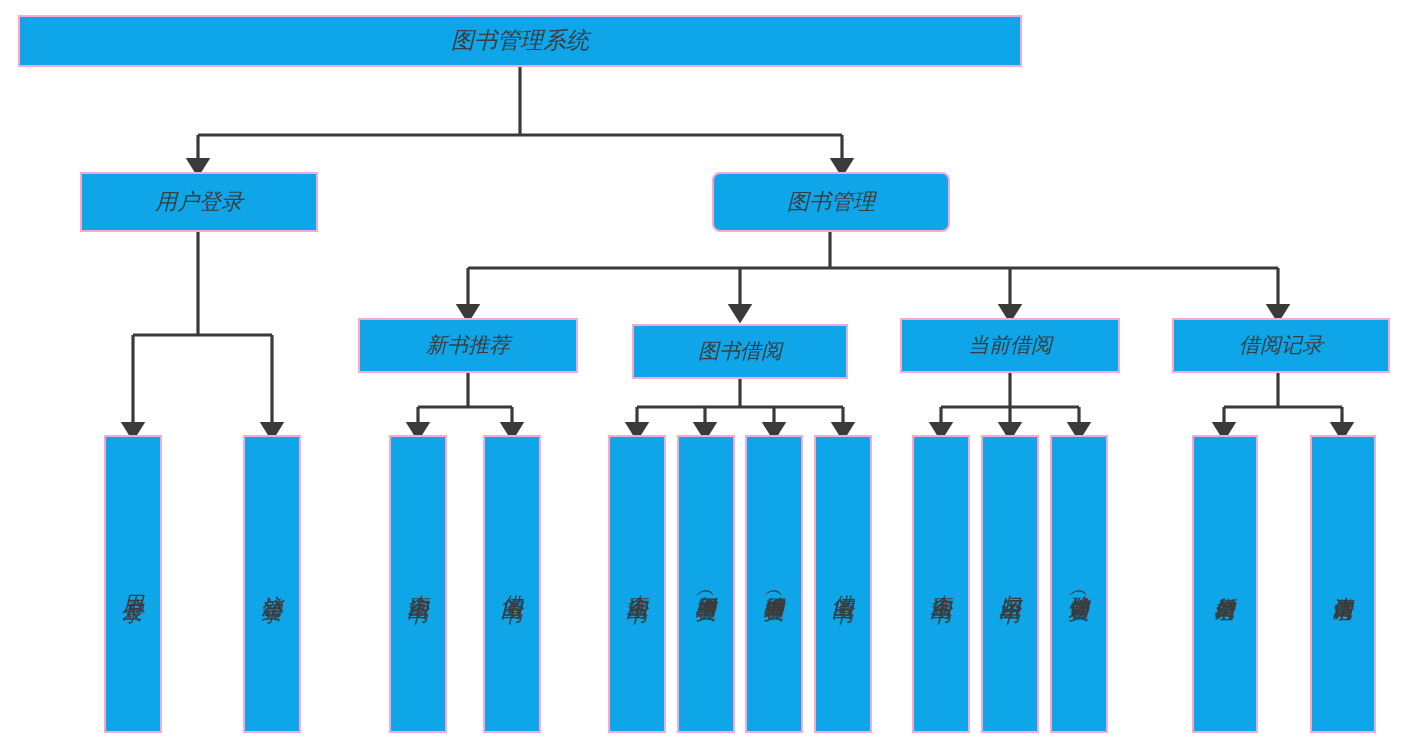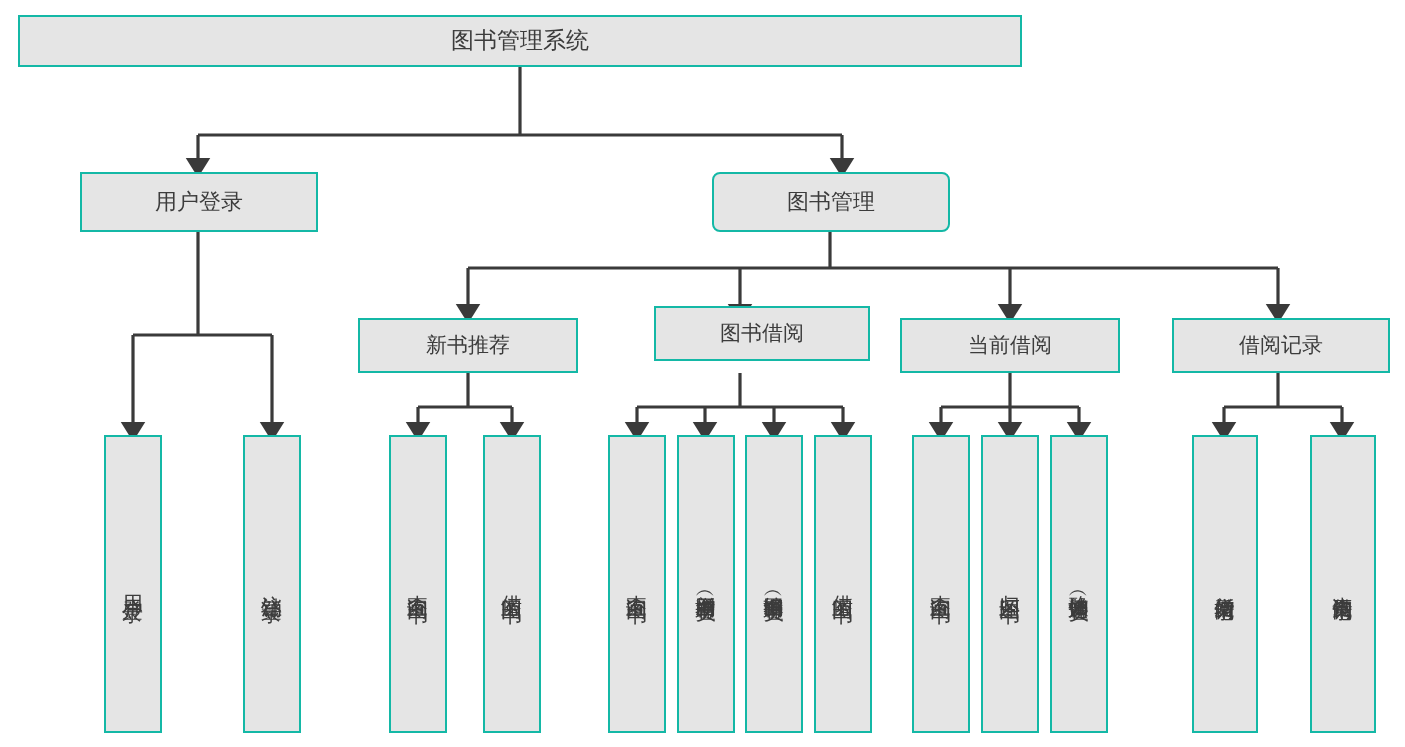--- a/index.html
+++ b/index.html
@@ -21,26 +21,27 @@
     position: absolute;
     left: 0;
     top: 0;
     width: 1405px;
     height: 747px;
     pointer-events: none;
   }
   .node {
     position: absolute;
     box-sizing: border-box;
-    background: #e5e5e5;
-    border: 2px solid #14b8a6;
+    background: #0ea5e9;
+    border: 2px solid #f9a8d4;
     display: flex;
     align-items: center;
     justify-content: center;
     color: #3c3c3c;
+    font-style: italic;
   }
   .node .label {
     color: #3c3c3c;
     line-height: 1.18;
     text-align: center;
     white-space: nowrap;
   }
   .node-root .label {
     font-size: 23px;
   }
@@ -139,21 +140,21 @@
   <div class="node node-l1" style="left:80px; top:172px; width:238px; height:60px;">
     <span class="label">用户登录</span>
   </div>
   <div class="node node-l1" style="left:712px; top:172px; width:238px; height:60px;border-radius:8px;">
     <span class="label">图书管理</span>
   </div>
 
   <div class="node node-l2" style="left:358px; top:318px; width:220px; height:55px;">
     <span class="label">新书推荐</span>
   </div>
-  <div class="node node-l2" style="left:632px; top:306px; width:216px; height:55px;margin-left:22px;">
+  <div class="node node-l2" style="left:632px; top:324px; width:216px; height:55px;">
     <span class="label">图书借阅</span>
   </div>
   <div class="node node-l2" style="left:1172px; top:318px; width:218px; height:55px;">
     <span class="label">借阅记录</span>
   </div>
   <div class="node node-l2" style="left:900px; top:318px; width:220px; height:55px;">
     <span class="label">当前借阅</span>
   </div>
 
   <div class="node node-leaf" style="left:104px; top:435px; width:58px; height:298px;">

